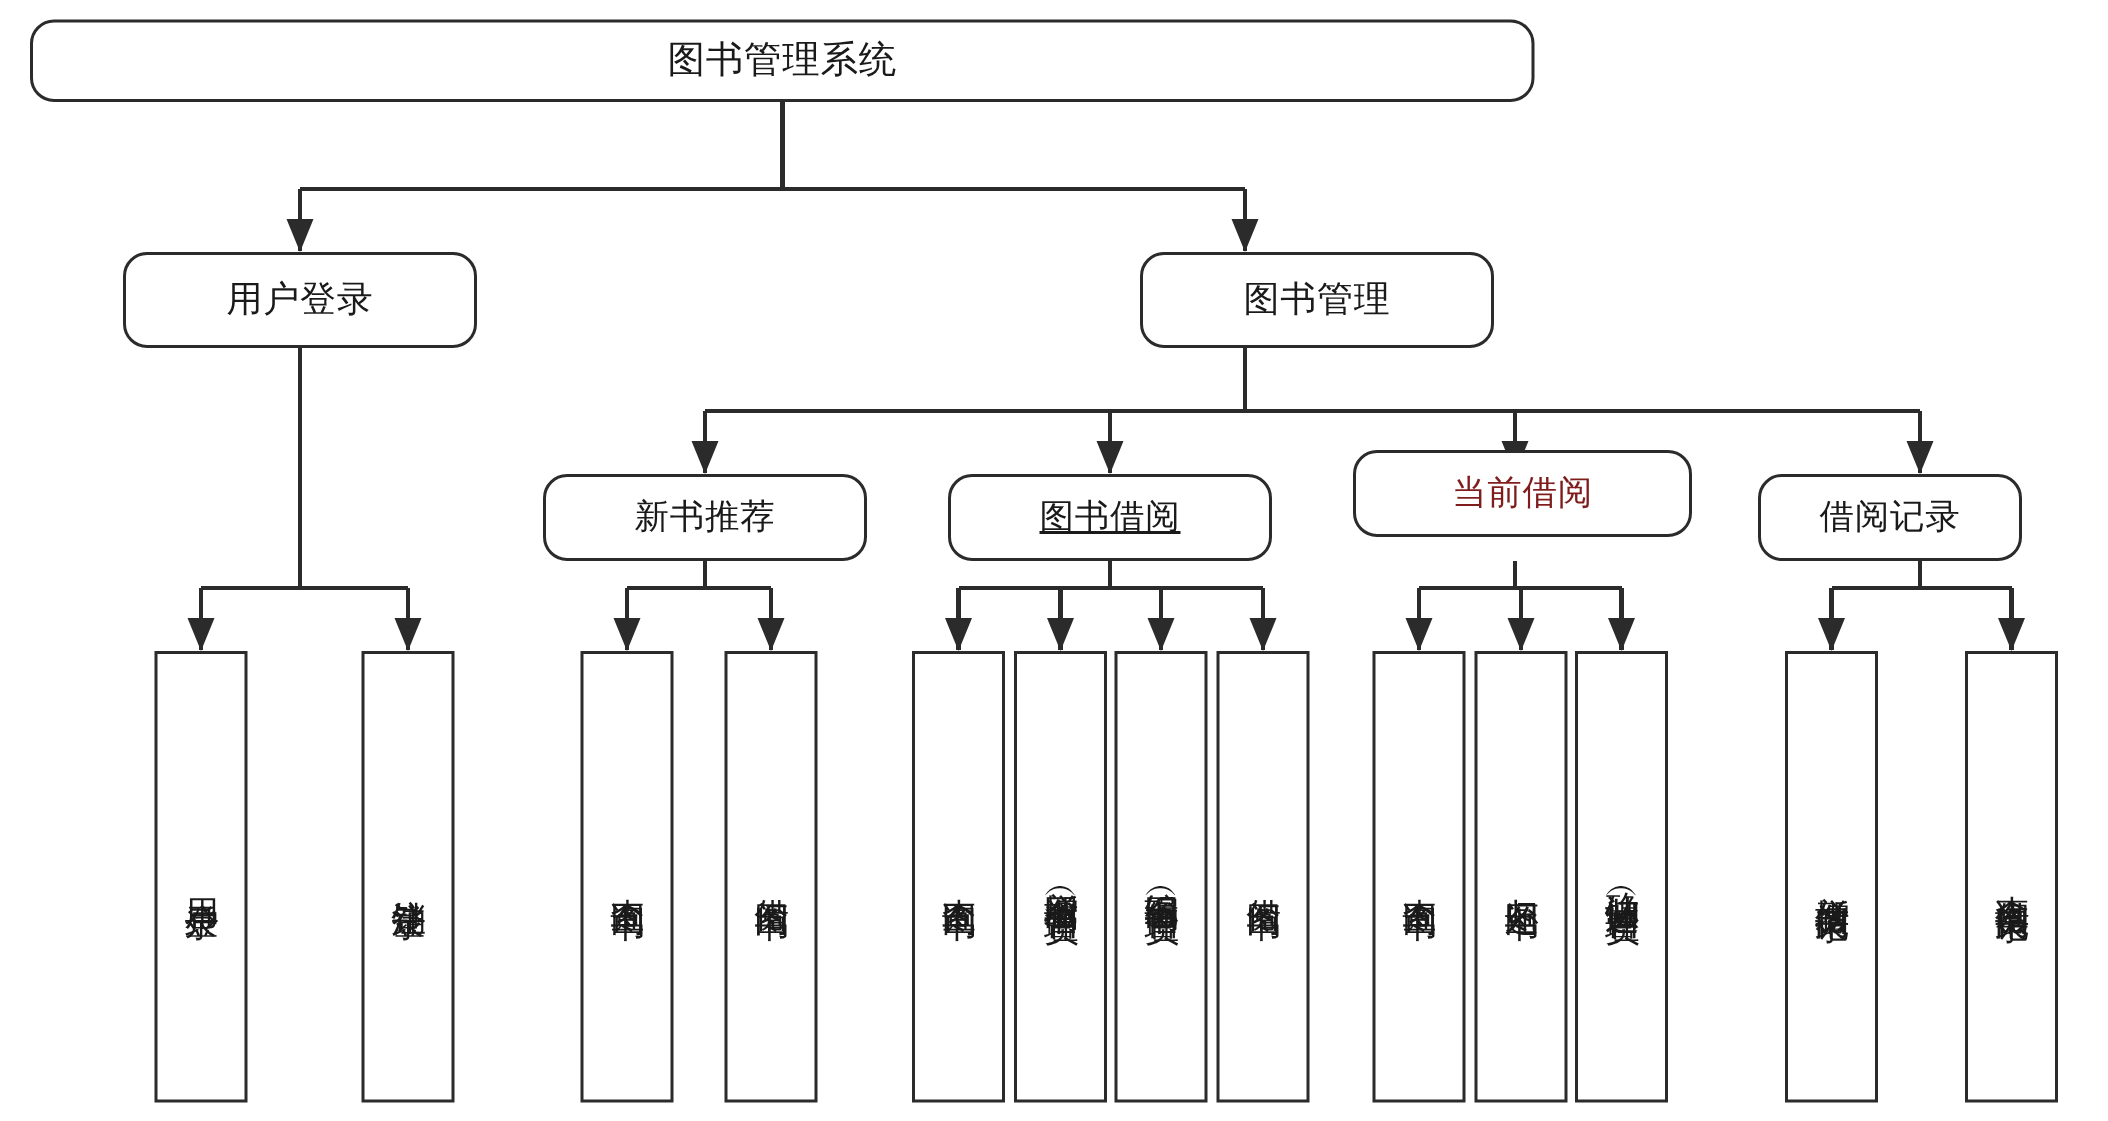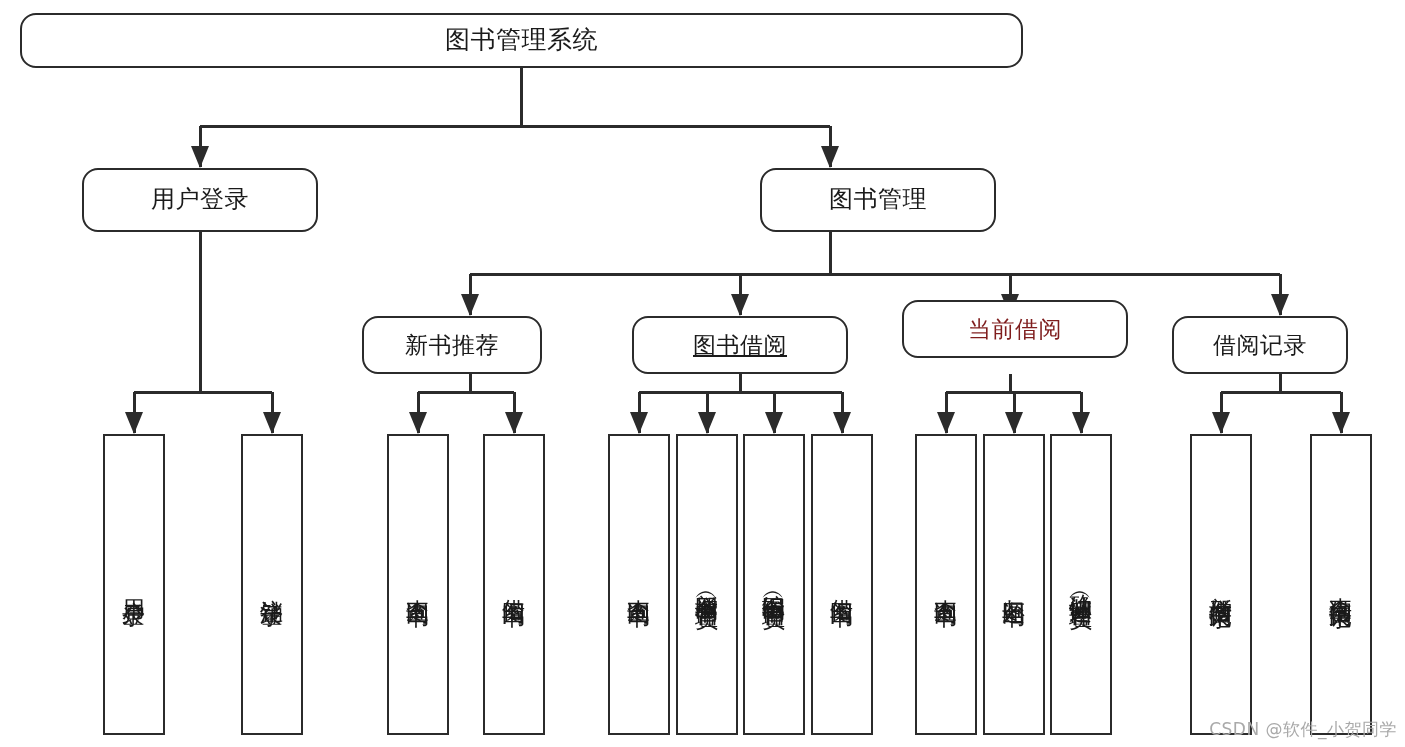--- a/index.html
+++ b/index.html
@@ -130,21 +130,21 @@
   <div id="nodes-layer">
       <div class="node root horizontal" style="left: 20px; top: 13px; width: 1003px; height: 55px; border-color: rgb(43, 43, 43); background: rgb(255, 255, 255); color: rgb(26, 26, 26);">
         <span class="node-label">图书管理系统</span>
       </div>
       <div class="node level2 horizontal" style="left: 82px; top: 168px; width: 236px; height: 64px; border-color: rgb(43, 43, 43); background: rgb(255, 255, 255); color: rgb(26, 26, 26);">
         <span class="node-label">用户登录</span>
       </div>
       <div class="node level2 horizontal" style="left: 712px; top: 168px; width: 236px; height: 64px; border-color: rgb(43, 43, 43); background: rgb(255, 255, 255); color: rgb(26, 26, 26); margin-left: 48px;">
         <span class="node-label">图书管理</span>
       </div>
-      <div class="node level3 horizontal" style="left: 362px; top: 316px; width: 180px; height: 58px; border-color: rgb(43, 43, 43); background: rgb(255, 255, 255); color: rgb(26, 26, 26);">
+      <div class="node level3 horizontal" style="left: 362px; top: 316px; width: 216px; height: 58px; border-color: rgb(43, 43, 43); background: rgb(255, 255, 255); color: rgb(26, 26, 26);">
         <span class="node-label">新书推荐</span>
       </div>
       <div class="node level3 horizontal" style="left: 632px; top: 316px; width: 216px; height: 58px; border-color: rgb(43, 43, 43); background: rgb(255, 255, 255); color: rgb(26, 26, 26); text-decoration: underline;">
         <span class="node-label">图书借阅</span>
       </div>
       <div class="node level3 horizontal" style="left: 902px; top: 300px; width: 226px; height: 58px; border-color: rgb(43, 43, 43); background: rgb(255, 255, 255); color: #7f1d1d;">
         <span class="node-label">当前借阅</span>
       </div>
       <div class="node level3 horizontal" style="left: 1172px; top: 316px; width: 176px; height: 58px; border-color: rgb(43, 43, 43); background: rgb(255, 255, 255); color: rgb(26, 26, 26);">
         <span class="node-label">借阅记录</span>
@@ -182,14 +182,13 @@
       <div class="node leaf vertical" style="left: 1050px; top: 434px; width: 62px; height: 301px; border-color: rgb(43, 43, 43); background: rgb(255, 255, 255); color: rgb(26, 26, 26);">
         <span class="node-label">确认归还（管理员）</span>
       </div>
       <div class="node leaf vertical" style="left: 1190px; top: 434px; width: 62px; height: 301px; border-color: rgb(43, 43, 43); background: rgb(255, 255, 255); color: rgb(26, 26, 26);">
         <span class="node-label">新增借阅记录</span>
       </div>
       <div class="node leaf vertical" style="left: 1310px; top: 434px; width: 62px; height: 301px; border-color: rgb(43, 43, 43); background: rgb(255, 255, 255); color: rgb(26, 26, 26);">
         <span class="node-label">查询借阅记录</span>
       </div>
     </div>
-  <div id="watermark">CSDN @软件_小贺同学</div>
 </div>
 
 </body></html>

